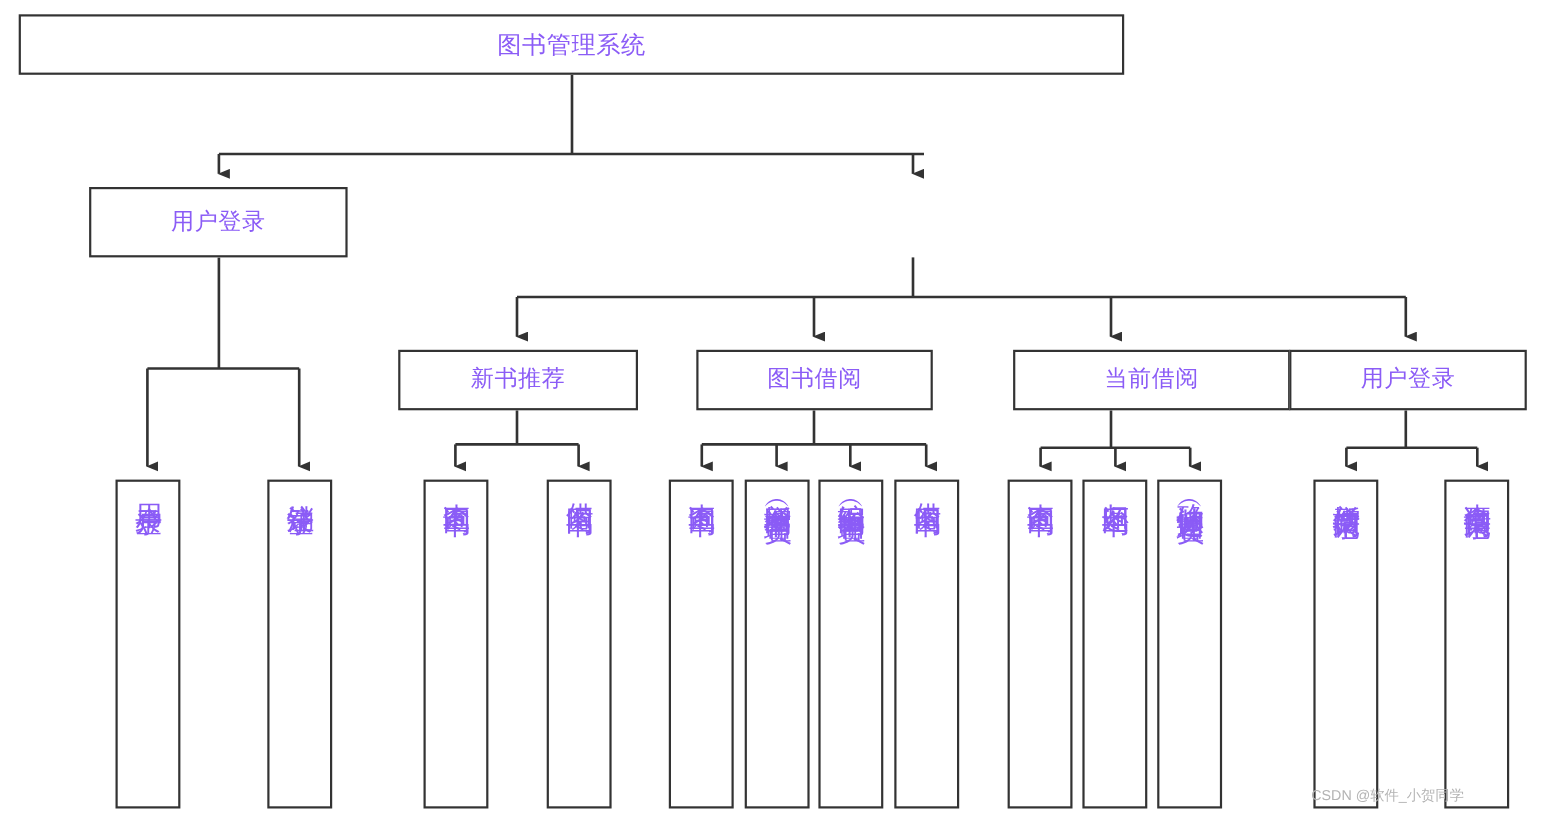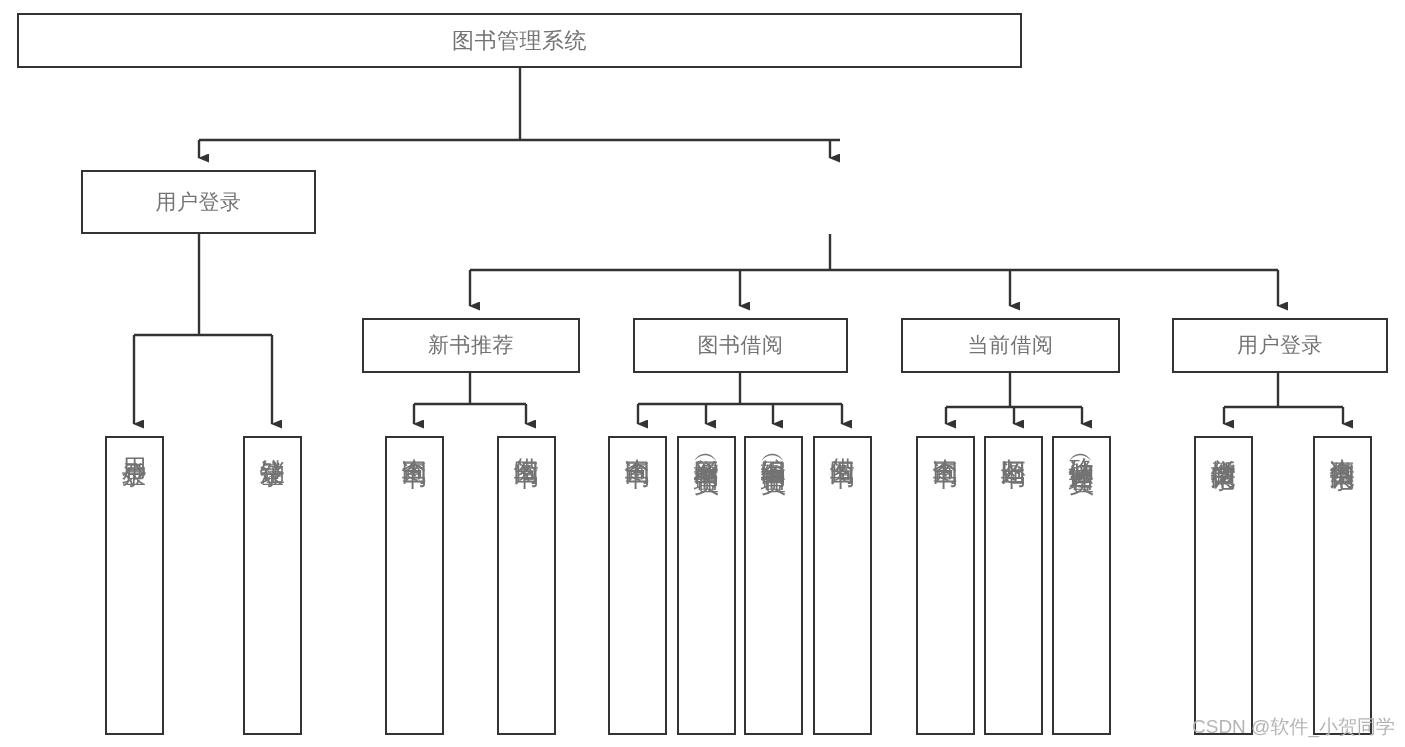--- a/index.html
+++ b/index.html
@@ -30,21 +30,21 @@
     border: 2px solid #333333;
     display: flex;
     align-items: center;
     justify-content: center;
     color: #1a1a1a;
   }
   .node-label {
     display: block;
     text-align: left;
     line-height: 1.18;
-    color: #737373;
+    color: #8b5cf6;
     letter-spacing: 0.5px;
   }
   .node.horiz .node-label {
     font-size: 21px;
     writing-mode: horizontal-tb;
   }
   .node.root .node-label {
     font-size: 22px;
   }
   .node.vert {
@@ -55,21 +55,21 @@
   .node.vert .node-label {
     writing-mode: vertical-rl;
     text-orientation: upright;
     font-size: 25px;
     line-height: 1.05;
     letter-spacing: 2px;
     white-space: nowrap;
   }
   .watermark {
     position: absolute;
-    font-size: 19px;
+    font-size: 13px;
     color: #b4b4b4;
     white-space: nowrap;
     font-family: "Liberation Sans", "DejaVu Sans", sans-serif;
   }
 </style>
 </head>
 <body>
 
 <div id="canvas">
 
@@ -130,21 +130,21 @@
   <div class="node horiz" style="left:81px; top:170px; width:235px; height:64px;">
     <span class="node-label">用户登录</span>
   </div>
 
   <div class="node horiz" style="left:633px; top:318px; width:215px; height:55px;">
     <span class="node-label">图书借阅</span>
   </div>
   <div class="node horiz" style="left:362px; top:318px; width:218px; height:55px;">
     <span class="node-label">新书推荐</span>
   </div>
-  <div class="node horiz" style="left:901px; top:318px; width:219px; height:55px;">
+  <div class="node horiz" style="left:921px; top:318px; width:252px; height:55px;">
     <span class="node-label">当前借阅</span>
   </div>
   <div class="node horiz" style="left:1172px; top:318px; width:216px; height:55px;">
     <span class="node-label">用户登录</span>
   </div>
 
   <div class="node vert" style="left:105px; top:436px; width:59px; height:299px;">
     <span class="node-label">用户登录</span>
   </div>
   <div class="node vert" style="left:243px; top:436px; width:59px; height:299px;">

